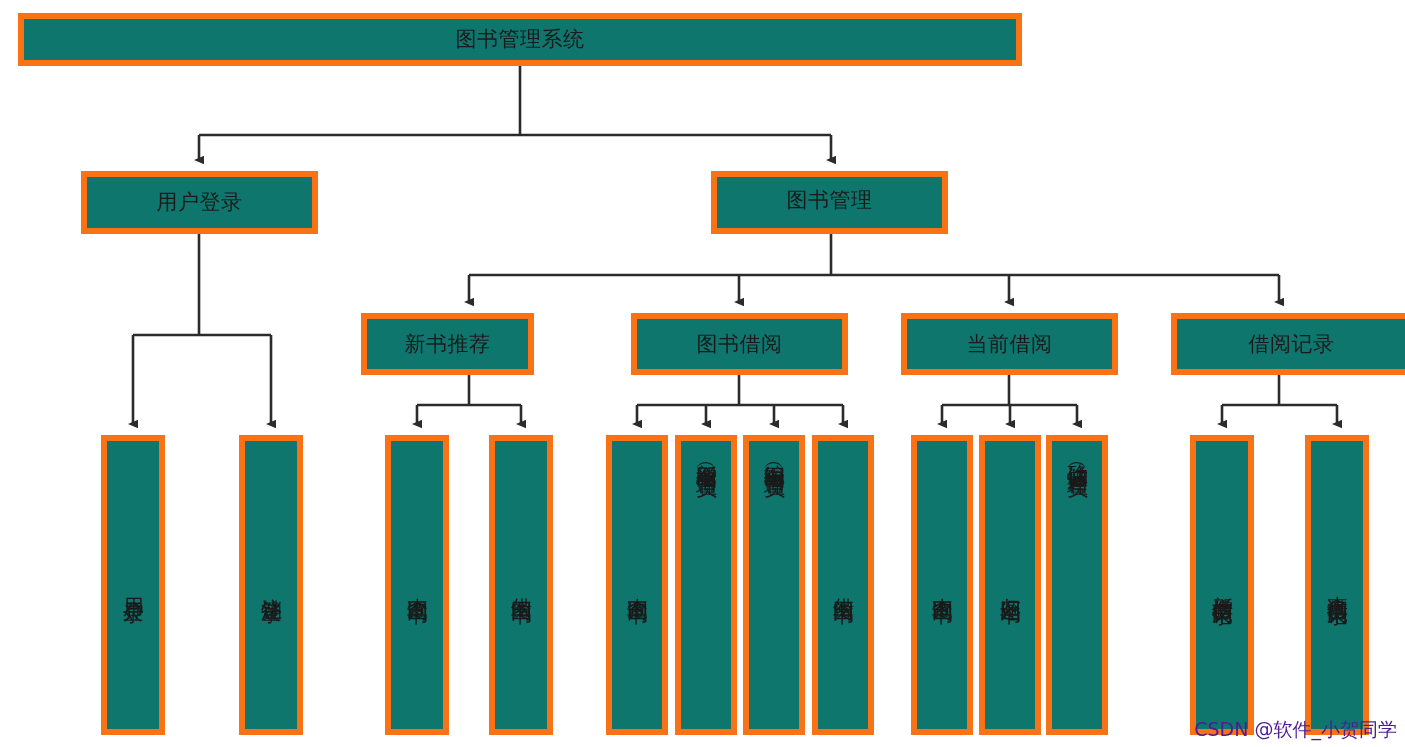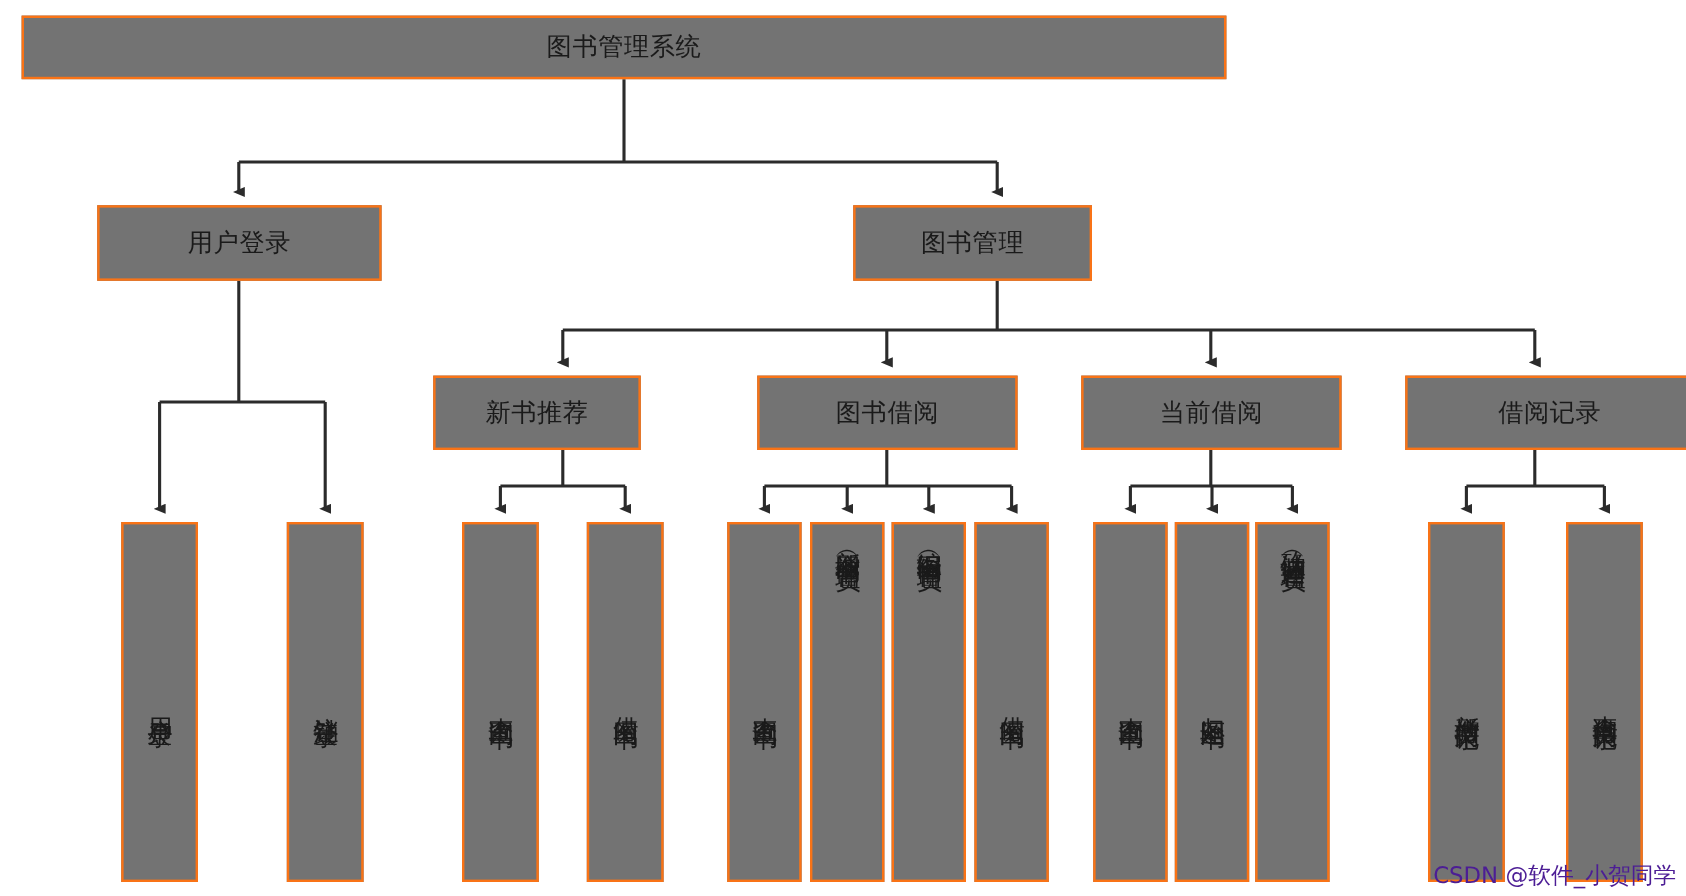--- a/index.html
+++ b/index.html
@@ -22,22 +22,22 @@
     position: absolute;
     left: 0;
     top: 0;
     width: 1405px;
     height: 747px;
     pointer-events: none;
   }
   .node {
     position: absolute;
     box-sizing: border-box;
-    background: #737373;
-    border: 2px solid #f97316;
+    background: #0f766e;
+    border: 6px solid #f97316;
     display: flex;
     align-items: center;
     justify-content: center;
     z-index: 2;
   }
   .node-label {
     font-size: 21px;
     color: #1a1a1a;
     line-height: 1.18;
     letter-spacing: 0.5px;
@@ -127,21 +127,21 @@
   </svg>
 
   <div class="node" style="left:18px; top:13px; width:1004px; height:53px;">
     <span class="node-label">图书管理系统</span>
   </div>
 
   <div class="node" style="left:81px; top:171px; width:237px; height:63px;">
     <span class="node-label">用户登录</span>
   </div>
 
-  <div class="node" style="left:711px; top:171px; width:199px; height:63px;">
+  <div class="node" style="left:711px; top:171px; width:237px; height:63px;font-family:Liberation Mono, monospace;">
     <span class="node-label">图书管理</span>
   </div>
 
   <div class="node" style="left:361px; top:313px; width:173px; height:62px;">
     <span class="node-label">新书推荐</span>
   </div>
 
   <div class="node" style="left:631px; top:313px; width:217px; height:62px;">
     <span class="node-label">图书借阅</span>
   </div>

